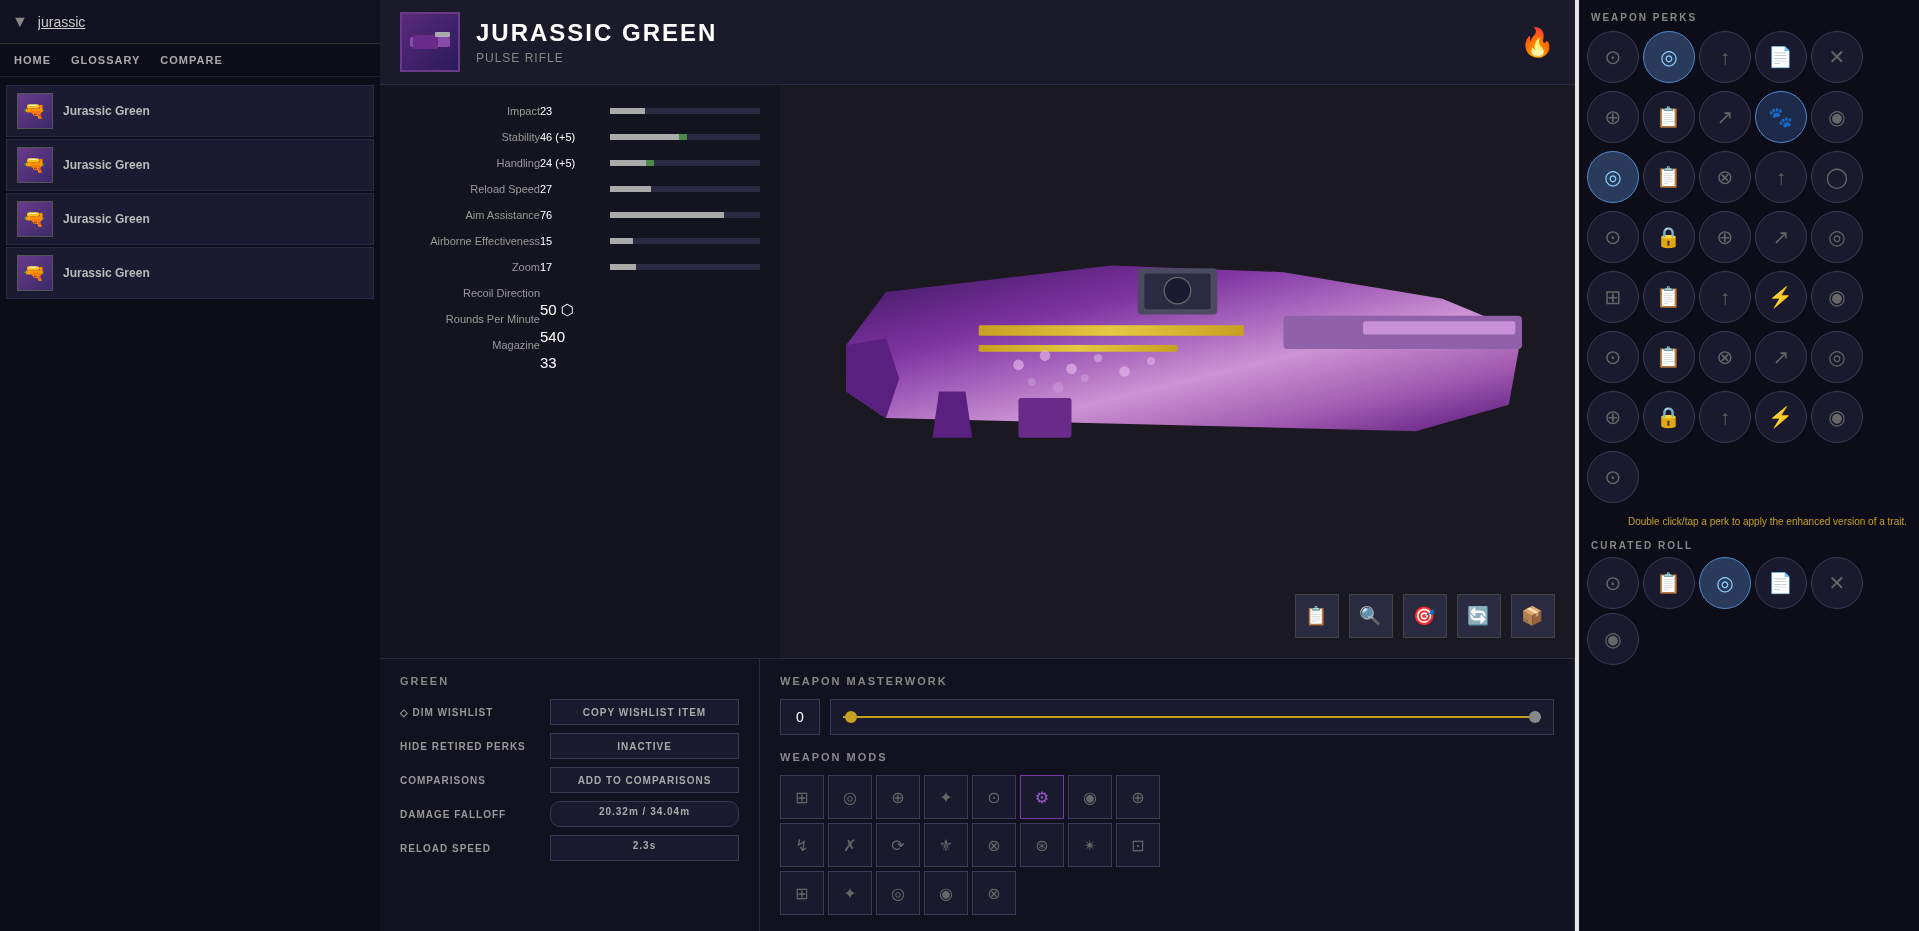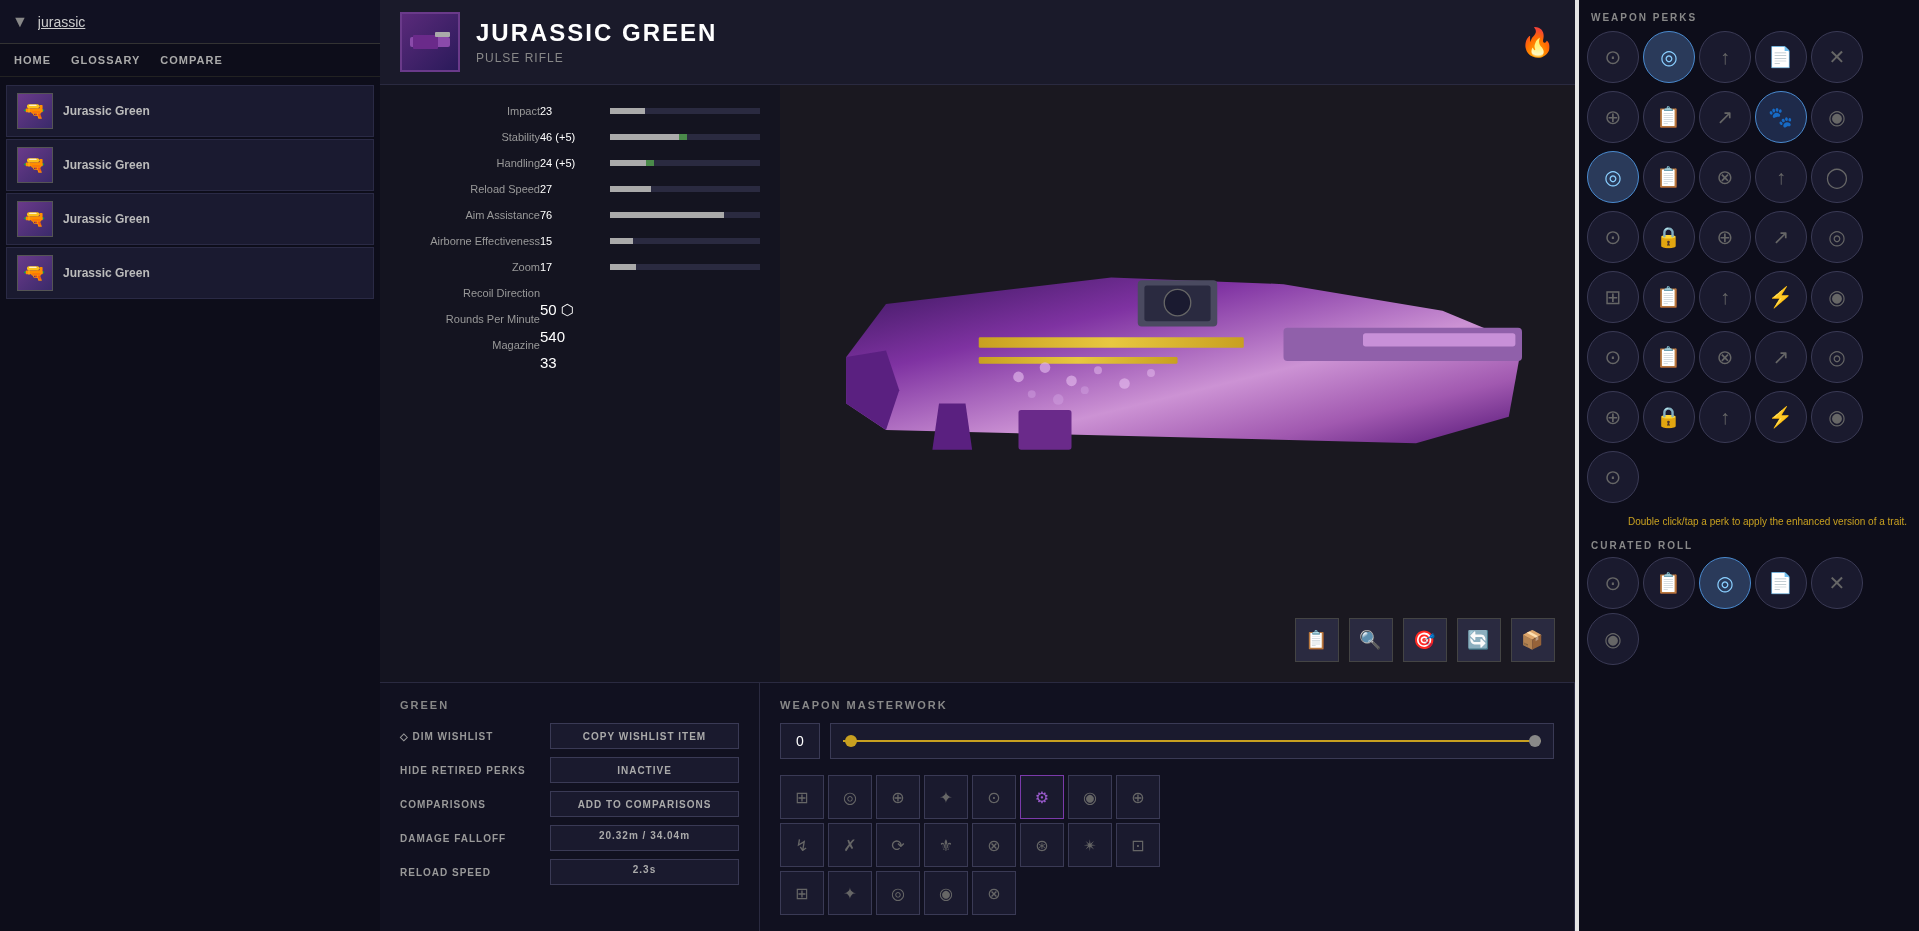--- a/index.html
+++ b/index.html
@@ -614,40 +614,41 @@
       <div class="extra-row">
         <span class="extra-label">HIDE RETIRED PERKS</span>
         <button class="extra-btn">INACTIVE</button>
       </div>
       <div class="extra-row">
         <span class="extra-label">COMPARISONS</span>
         <button class="extra-btn">ADD TO COMPARISONS</button>
       </div>
       <div class="extra-row">
         <span class="extra-label">DAMAGE FALLOFF</span>
-        <div class="extra-btn" style="cursor:default;">20.32m / 34.04m</div>
+        <div class="extra-btn" style="cursor:default;border-radius:10px;">20.32m / 34.04m</div>
       </div>
       <div class="extra-row">
         <span class="extra-label">RELOAD SPEED</span>
         <div class="extra-btn" style="cursor:default;">2.3s</div>
       </div>
     </div>
 
     <div class="masterwork-panel">
       <div class="panel-title">WEAPON MASTERWORK</div>
 
       <div class="masterwork-slider-container">
         <div class="masterwork-value">0</div>
         <div class="masterwork-slider">
           <div style="position:absolute; left:12px; width:calc(100% - 24px); height:2px; background:#c8a020;"></div>
           <div style="position:absolute; left:14px; width:12px; height:12px; background:#c8a020; border-radius:50%;"></div>
           <div style="position:absolute; right:12px; width:12px; height:12px; background:#888; border-radius:50%;"></div>
         </div>
       </div>
 
+      <div class="panel-title">WEAPON MODS</div>
       <div class="mods-grid">
 
         <div class="mod-slot">⊞</div>
         <div class="mod-slot">◎</div>
         <div class="mod-slot">⊕</div>
         <div class="mod-slot">✦</div>
         <div class="mod-slot">⊙</div>
         <div class="mod-slot" style="border-color:#7a3aaa; color:#9a5acc;">⚙</div>
         <div class="mod-slot">◉</div>
         <div class="mod-slot">⊕</div>

